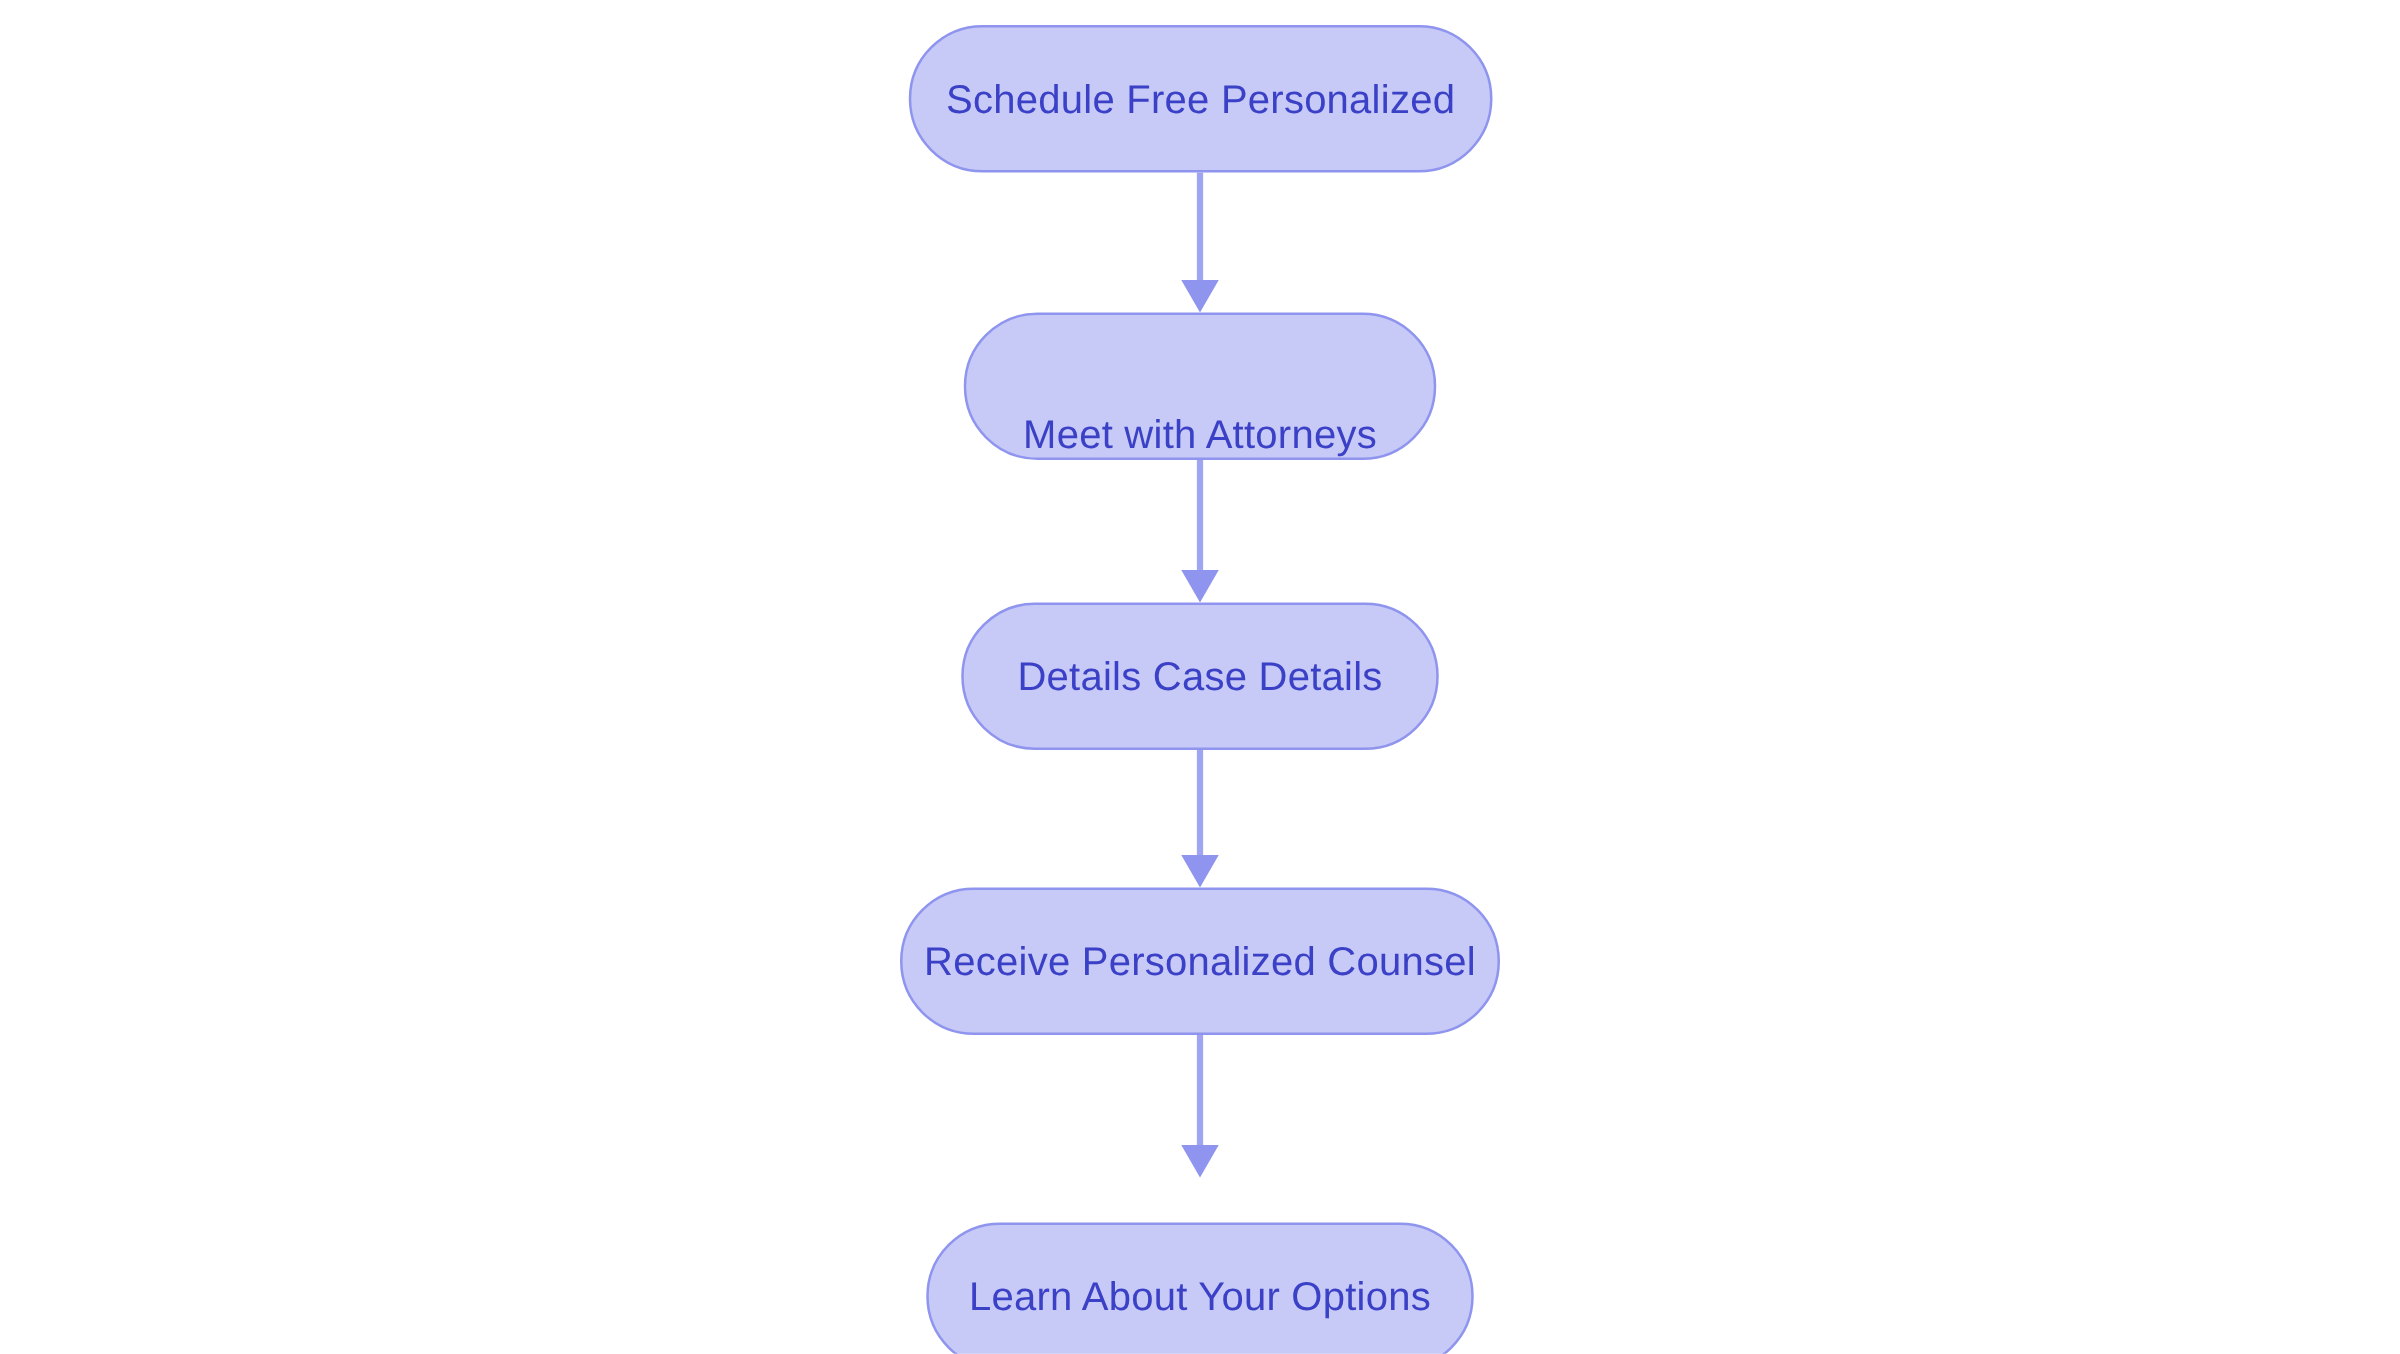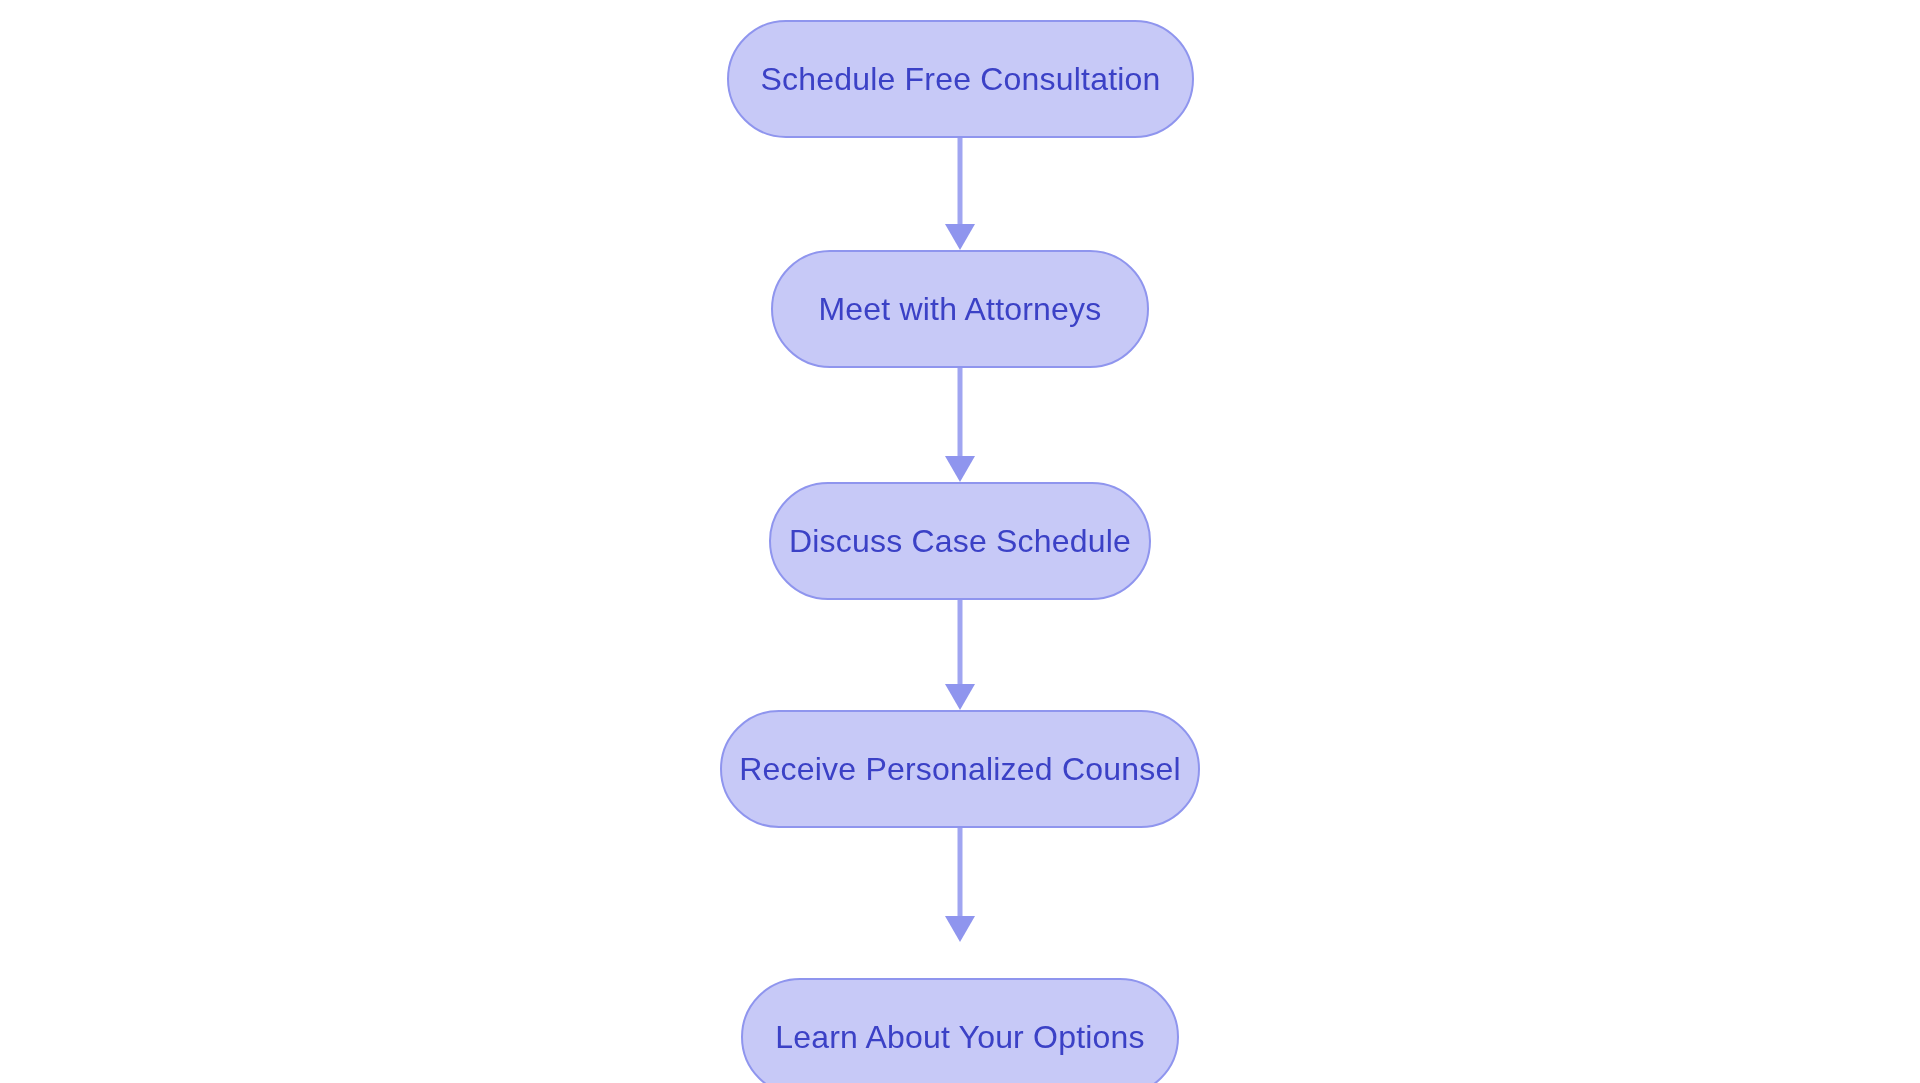--- a/index.html
+++ b/index.html
@@ -58,39 +58,39 @@
     border-right: 15px solid transparent;
     border-top: 26px solid var(--arrow-head, #8f95ee);
   }
 </style>
 </head>
 <body>
 
 <div class="canvas">
 
   <div class="node" style="left:727px; top:20px; width:467px;">
-    <span>Schedule Free Consultation</span>
+    <span>Schedule Free Personalized</span>
   </div>
 
   <div class="arrow" style="top:138px; height:112px;">
     <div class="line" style="height:90px;"></div>
     <div class="head"></div>
   </div>
 
-  <div class="node" style="left:771px; top:250px; width:378px;">
+  <div class="node" style="left:771px; top:250px; width:378px;align-items:flex-end;">
     <span>Meet with Attorneys</span>
   </div>
 
   <div class="arrow" style="top:368px; height:114px;">
     <div class="line" style="height:92px;"></div>
     <div class="head"></div>
   </div>
 
   <div class="node" style="left:769px; top:482px; width:382px;">
-    <span>Discuss Case Schedule</span>
+    <span>Details Case Details</span>
   </div>
 
   <div class="arrow" style="top:600px; height:110px;">
     <div class="line" style="height:88px;"></div>
     <div class="head"></div>
   </div>
 
   <div class="node" style="left:720px; top:710px; width:480px;">
     <span>Receive Personalized Counsel</span>
   </div>

